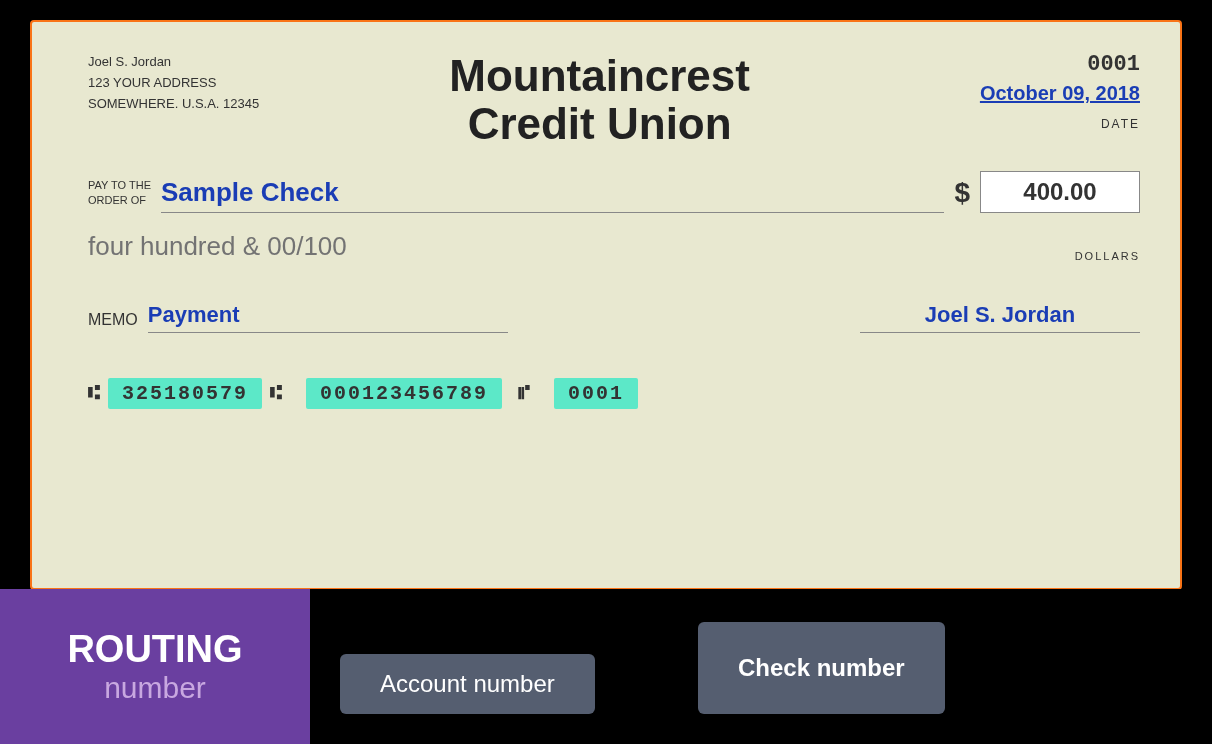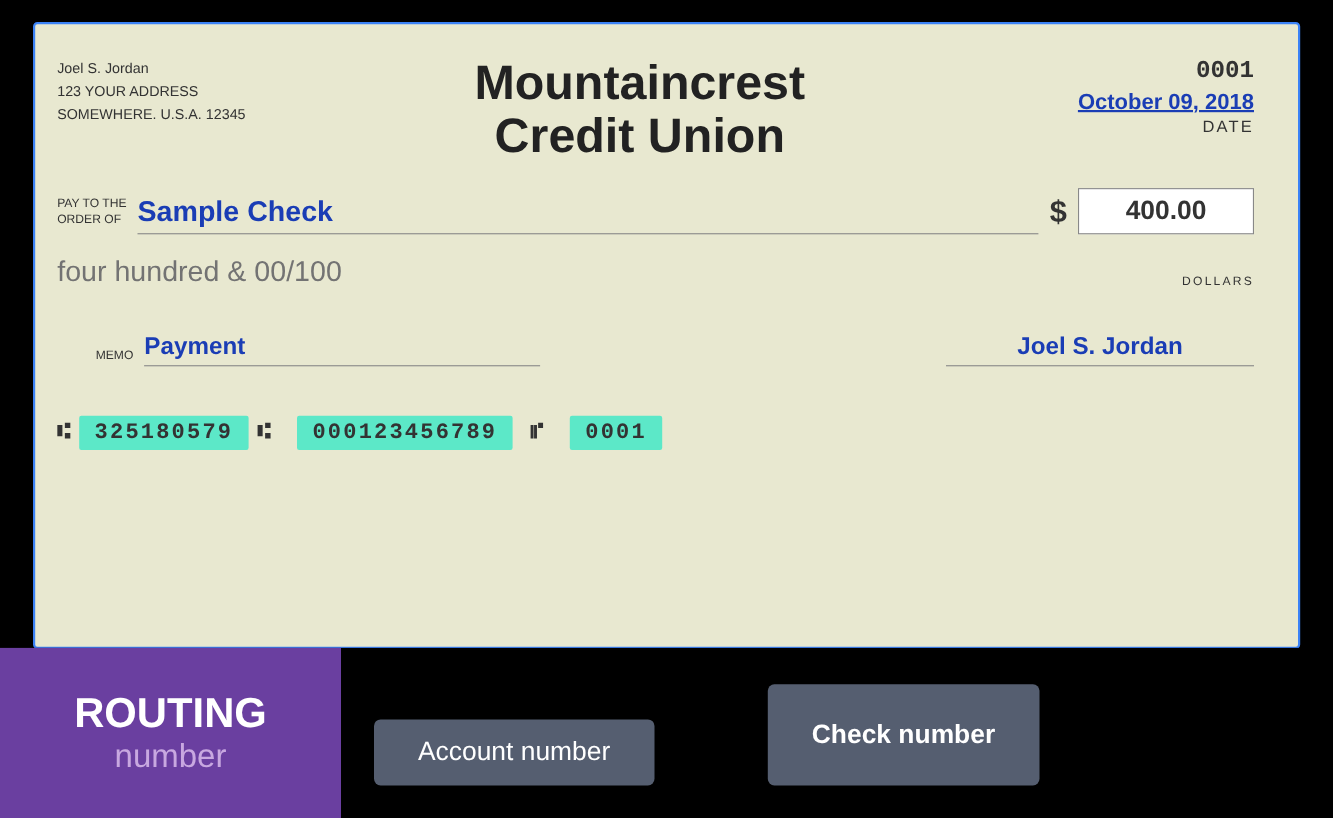--- a/index.html
+++ b/index.html
@@ -13,23 +13,23 @@
     }
 
     
     .check-wrapper {
       position: absolute;
       top: 20px;
       left: 30px;
       right: 30px;
       height: 570px;
       background: #e8e8d0;
-      border: 2px solid #3b82f6;
+      border: 2px solid #f97316;
       border-radius: 4px;
-      padding: 30px 40px 30px 20px;
+      padding: 30px 40px 30px 56px;
     }
 
     
     .check-top {
       display: flex;
       justify-content: space-between;
       align-items: flex-start;
       margin-bottom: 10px;
     }
 
@@ -67,24 +67,24 @@
     }
 
     .date-value {
       font-size: 20px;
       color: #1a3db5;
       font-weight: bold;
       text-decoration: underline;
     }
 
     .date-label {
-      font-size: 15px;
+      font-size: 12px;
       color: #333;
       letter-spacing: 2px;
-      margin-top: 2px;
+      margin-top: 12px;
     }
 
     
     .pay-to-row {
       display: flex;
       align-items: flex-end;
       margin-top: 22px;
       gap: 10px;
     }
 
@@ -157,24 +157,23 @@
     }
 
     .memo-section {
       display: flex;
       align-items: flex-end;
       gap: 10px;
       flex: 1;
     }
 
     .memo-label {
-      font-size: 11px;
+      font-size: 16px;
       color: #333;
       margin-bottom: 4px;
-      margin-left: 35px;
     }
 
     .memo-line {
       flex: 1;
       max-width: 360px;
       border-bottom: 1px solid #888;
       padding-bottom: 4px;
     }
 
     .memo-value {

